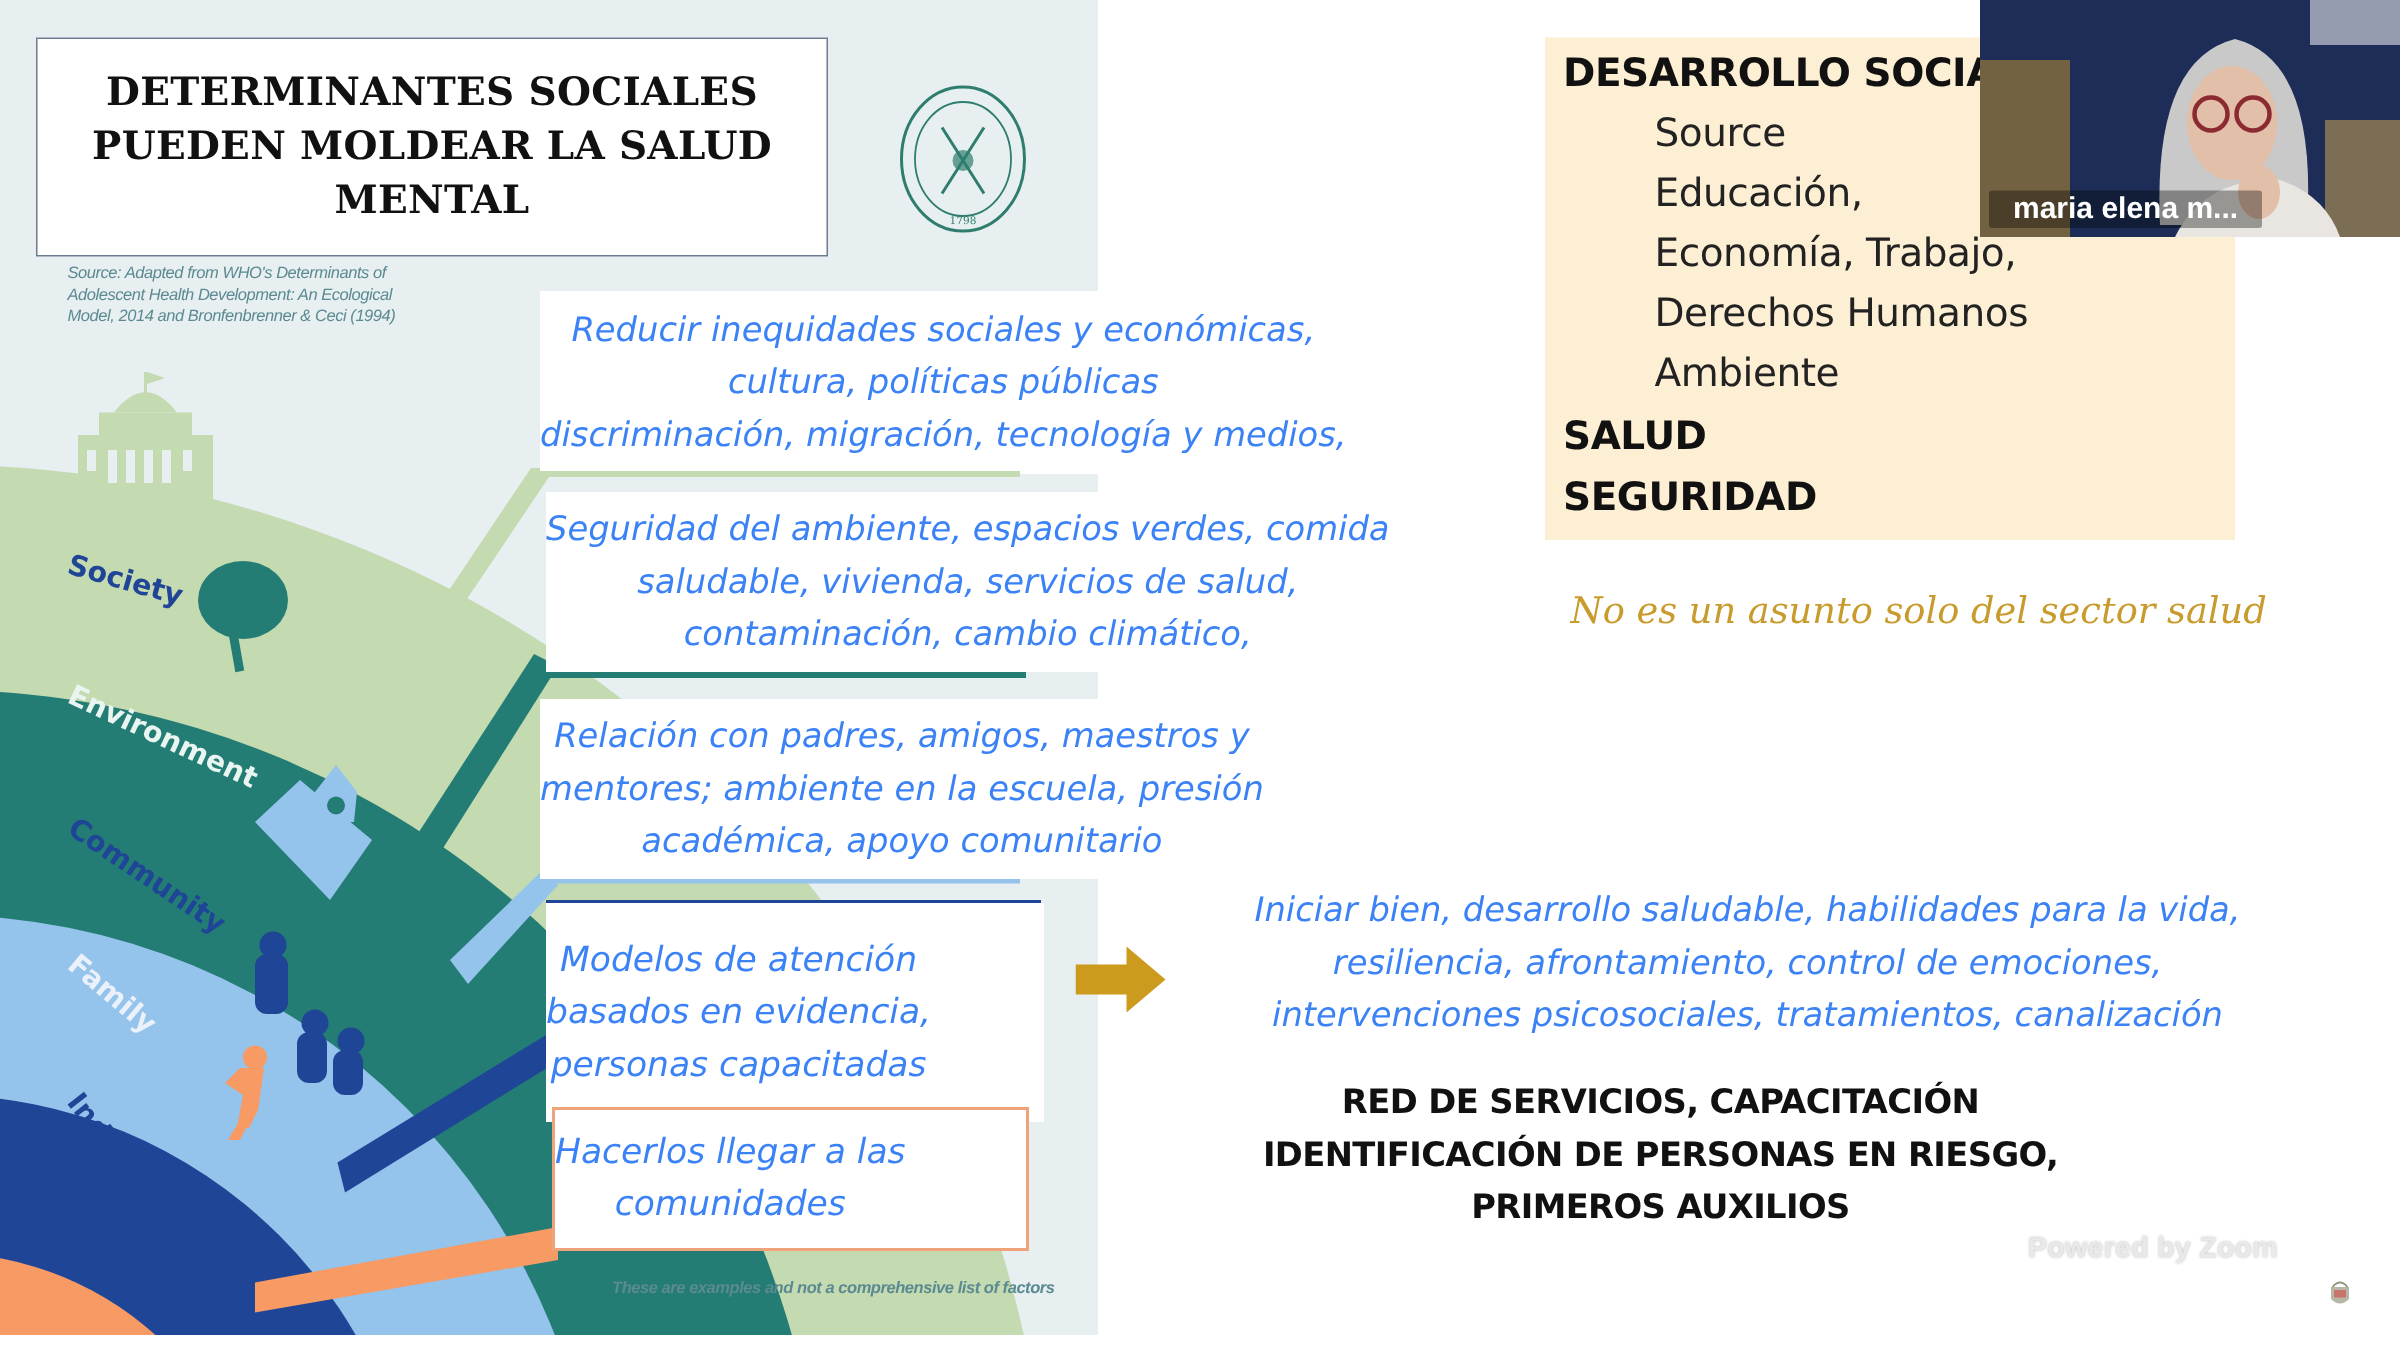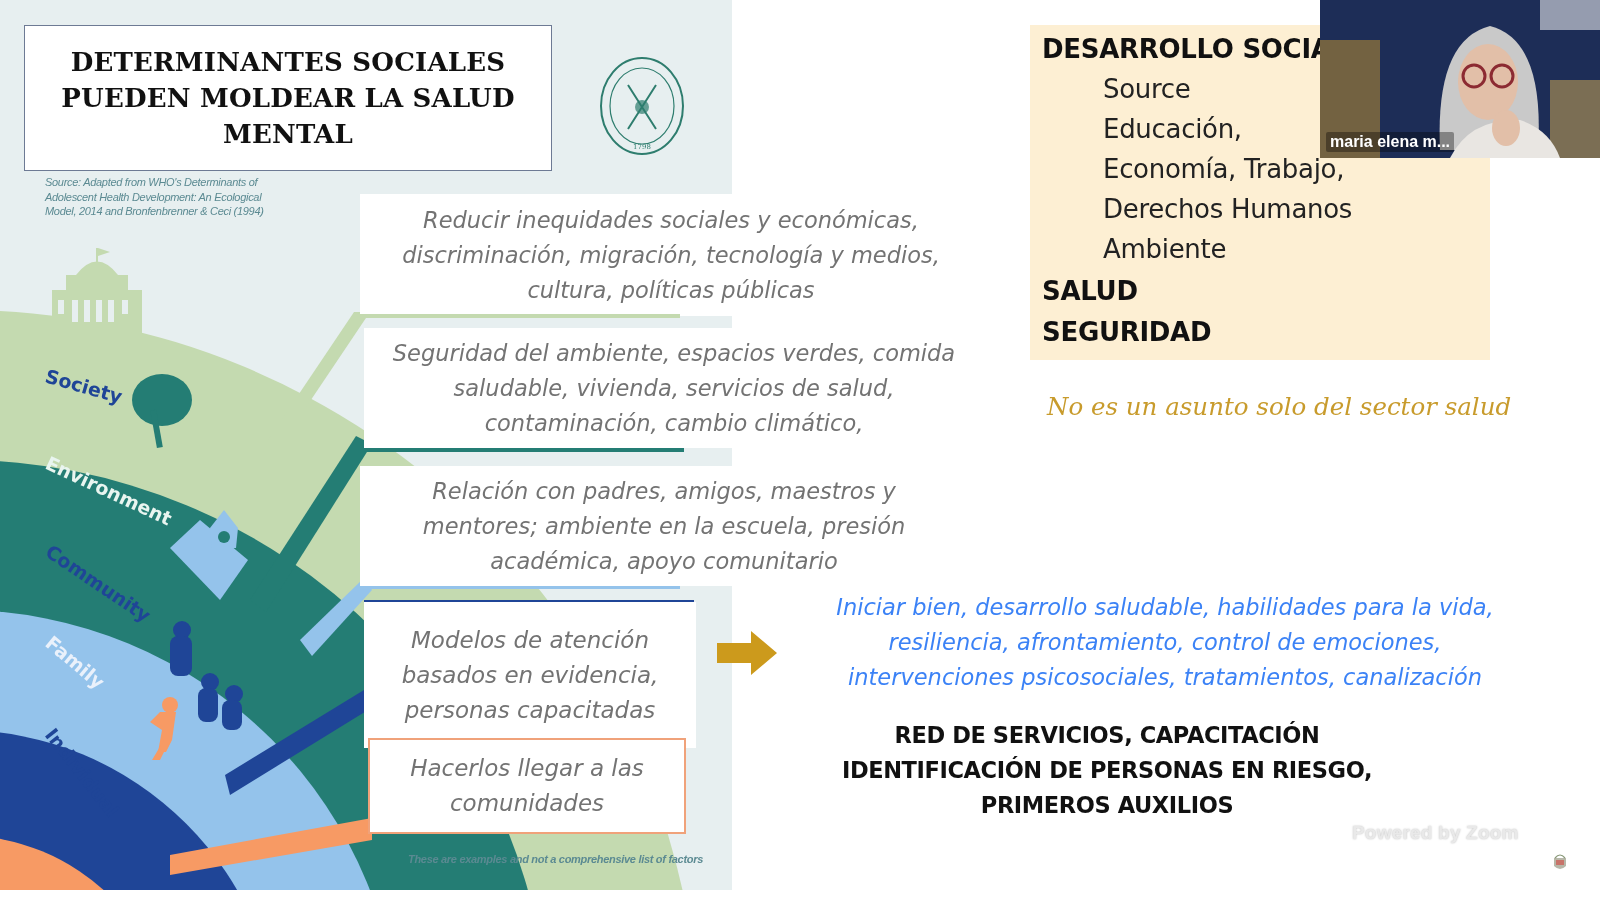--- a/index.html
+++ b/index.html
@@ -13,22 +13,22 @@
   .arcs { position: absolute; left: 0; top: 0; width: 732px; height: 890px; }
 
   .title-box { position: absolute; left: 24px; top: 25px; width: 528px; height: 146px; background: #ffffff;
                border: 1.5px solid #6d7a94; display: flex; align-items: center; justify-content: center; text-align: center; }
   .title-box .t { font-family: "DejaVu Serif", serif; font-weight: bold; font-size: 26px; line-height: 36px; color: #111; letter-spacing: 0.2px; }
 
   .seal { position: absolute; left: 598px; top: 55px; width: 88px; height: 102px; }
 
   .source { position: absolute; left: 45px; top: 175px; width: 240px; font-size: 11px; line-height: 14.5px; font-style: italic; color: #5b8a92; letter-spacing: -0.3px; }
 
-  .box { position: absolute; background: #ffffff; display: flex; align-items: center; justify-content: center; text-align: center;
-         font-family: "DejaVu Sans", sans-serif; font-style: italic; color: #737373; }
+  .box { position: absolute; background: #ffffff; display: flex; align-items: center; justify-content: flex-start; text-align: center;
+         font-family: "DejaVu Sans", sans-serif; font-style: italic; color: #3b82f6; }
   .box1 { left: 360px; top: 194px; width: 622px; height: 122px; font-size: 22.5px; line-height: 35px; }
   .box2 { left: 364px; top: 328px; width: 620px; height: 120px; font-size: 22.5px; line-height: 35px; }
   .box3 { left: 360px; top: 466px; width: 608px; height: 120px; font-size: 22.5px; line-height: 35px; }
   .box4 { left: 364px; top: 602px; width: 332px; height: 146px; font-size: 23px; line-height: 35px; }
   .box5 { left: 368px; top: 738px; width: 318px; height: 96px; font-size: 23px; line-height: 35px; border: 2px solid #f0a27a; }
   .underline { position: absolute; height: 4px; }
 
   .footnote { position: absolute; left: 408px; top: 853px; font-size: 11px; font-style: italic; color: #5b8a92; letter-spacing: -0.3px; font-weight: bold; }
 
   .arrow { position: absolute; left: 717px; top: 631px; width: 62px; height: 44px; }
@@ -41,21 +41,21 @@
 
   .tagline { position: absolute; left: 1047px; top: 392px; font-family: "DejaVu Serif", serif; font-style: italic; font-size: 24.5px; color: #c89b2c; }
 
   .iniciar { position: absolute; left: 800px; top: 590px; width: 730px; text-align: center; font-family: "DejaVu Sans", sans-serif; font-style: italic;
              font-size: 22.5px; line-height: 35px; color: #3b82f6; }
   .red { position: absolute; left: 822px; top: 718px; width: 570px; text-align: center; font-family: "DejaVu Sans", sans-serif; font-weight: bold;
          font-size: 22.5px; line-height: 35px; color: #111; letter-spacing: -0.4px; }
 
   
   .video-tile { position: absolute; left: 1320px; top: 0; width: 280px; height: 158px; background: #1d2d57; overflow: hidden; }
-  .video-tile .name { position: absolute; left: 6px; bottom: 6px; font-size: 16px; font-weight: bold; color: #ffffff; background: rgba(0,0,0,0.35); padding: 1px 4px; border-radius: 2px; }
+  .video-tile .name { position: absolute; left: 6px; bottom: 6px; font-size: 20px; font-weight: bold; color: #ffffff; background: rgba(0,0,0,0.35); padding: 1px 16px; border-radius: 2px; }
   .powered { position: absolute; left: 1352px; top: 822px; font-size: 19px; font-weight: bold; color: #e9e9e9; text-shadow: 0 0 2px #bbb; letter-spacing: 0.2px; }
   .crest { position: absolute; left: 1552px; top: 852px; width: 16px; height: 22px; }
 </style>
 </head>
 <body>
 
 <div class="slide">
 
   <div class="left-panel">
     <svg class="arcs" viewBox="0 0 732 890">
@@ -148,22 +148,22 @@
       <div>Adolescent Health Development: An Ecological</div>
       <div>Model, 2014 and Bronfenbrenner &amp; Ceci (1994)</div>
     </div>
 
     <div class="footnote">These are examples and not a comprehensive list of factors</div>
   </div>
 
   <div class="box box1">
     <div>
       <div>Reducir inequidades sociales y económicas,</div>
+      <div>cultura, políticas públicas</div>
       <div>discriminación, migración, tecnología y medios,</div>
-      <div>cultura, políticas públicas</div>
     </div>
   </div>
   <div class="underline" style="left:360px; top:314px; width:320px; background:#c4dab0;"></div>
 
   <div class="box box2">
     <div>
       <div>Seguridad del ambiente, espacios verdes, comida</div>
       <div>saludable, vivienda, servicios de salud,</div>
       <div>contaminación, cambio climático,</div>
     </div>

